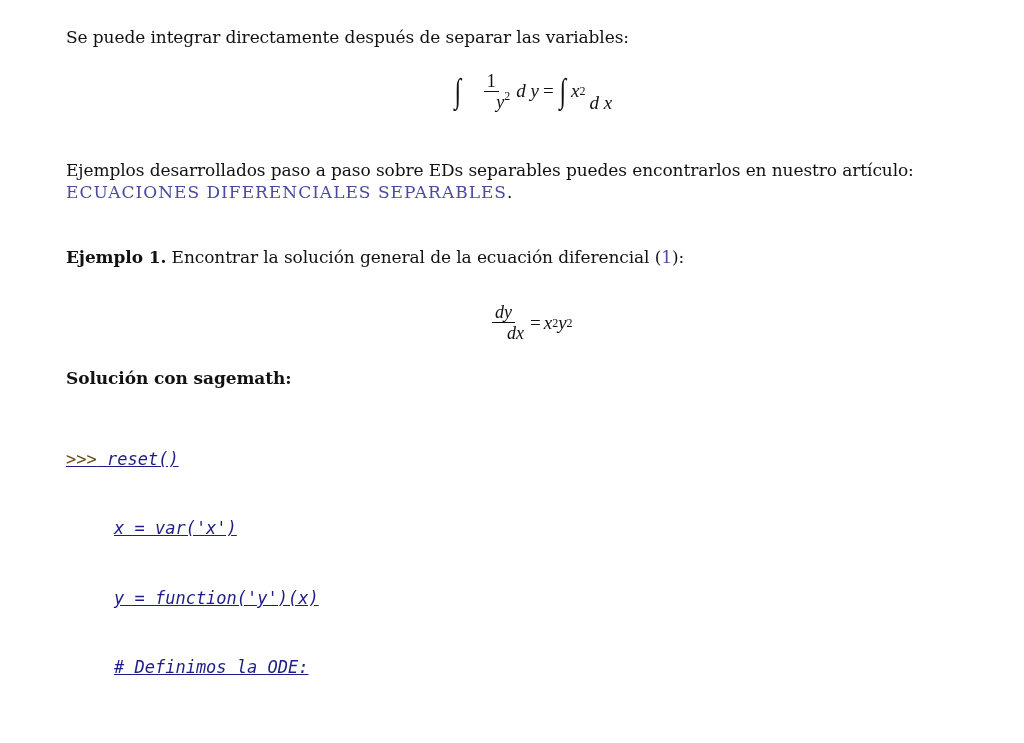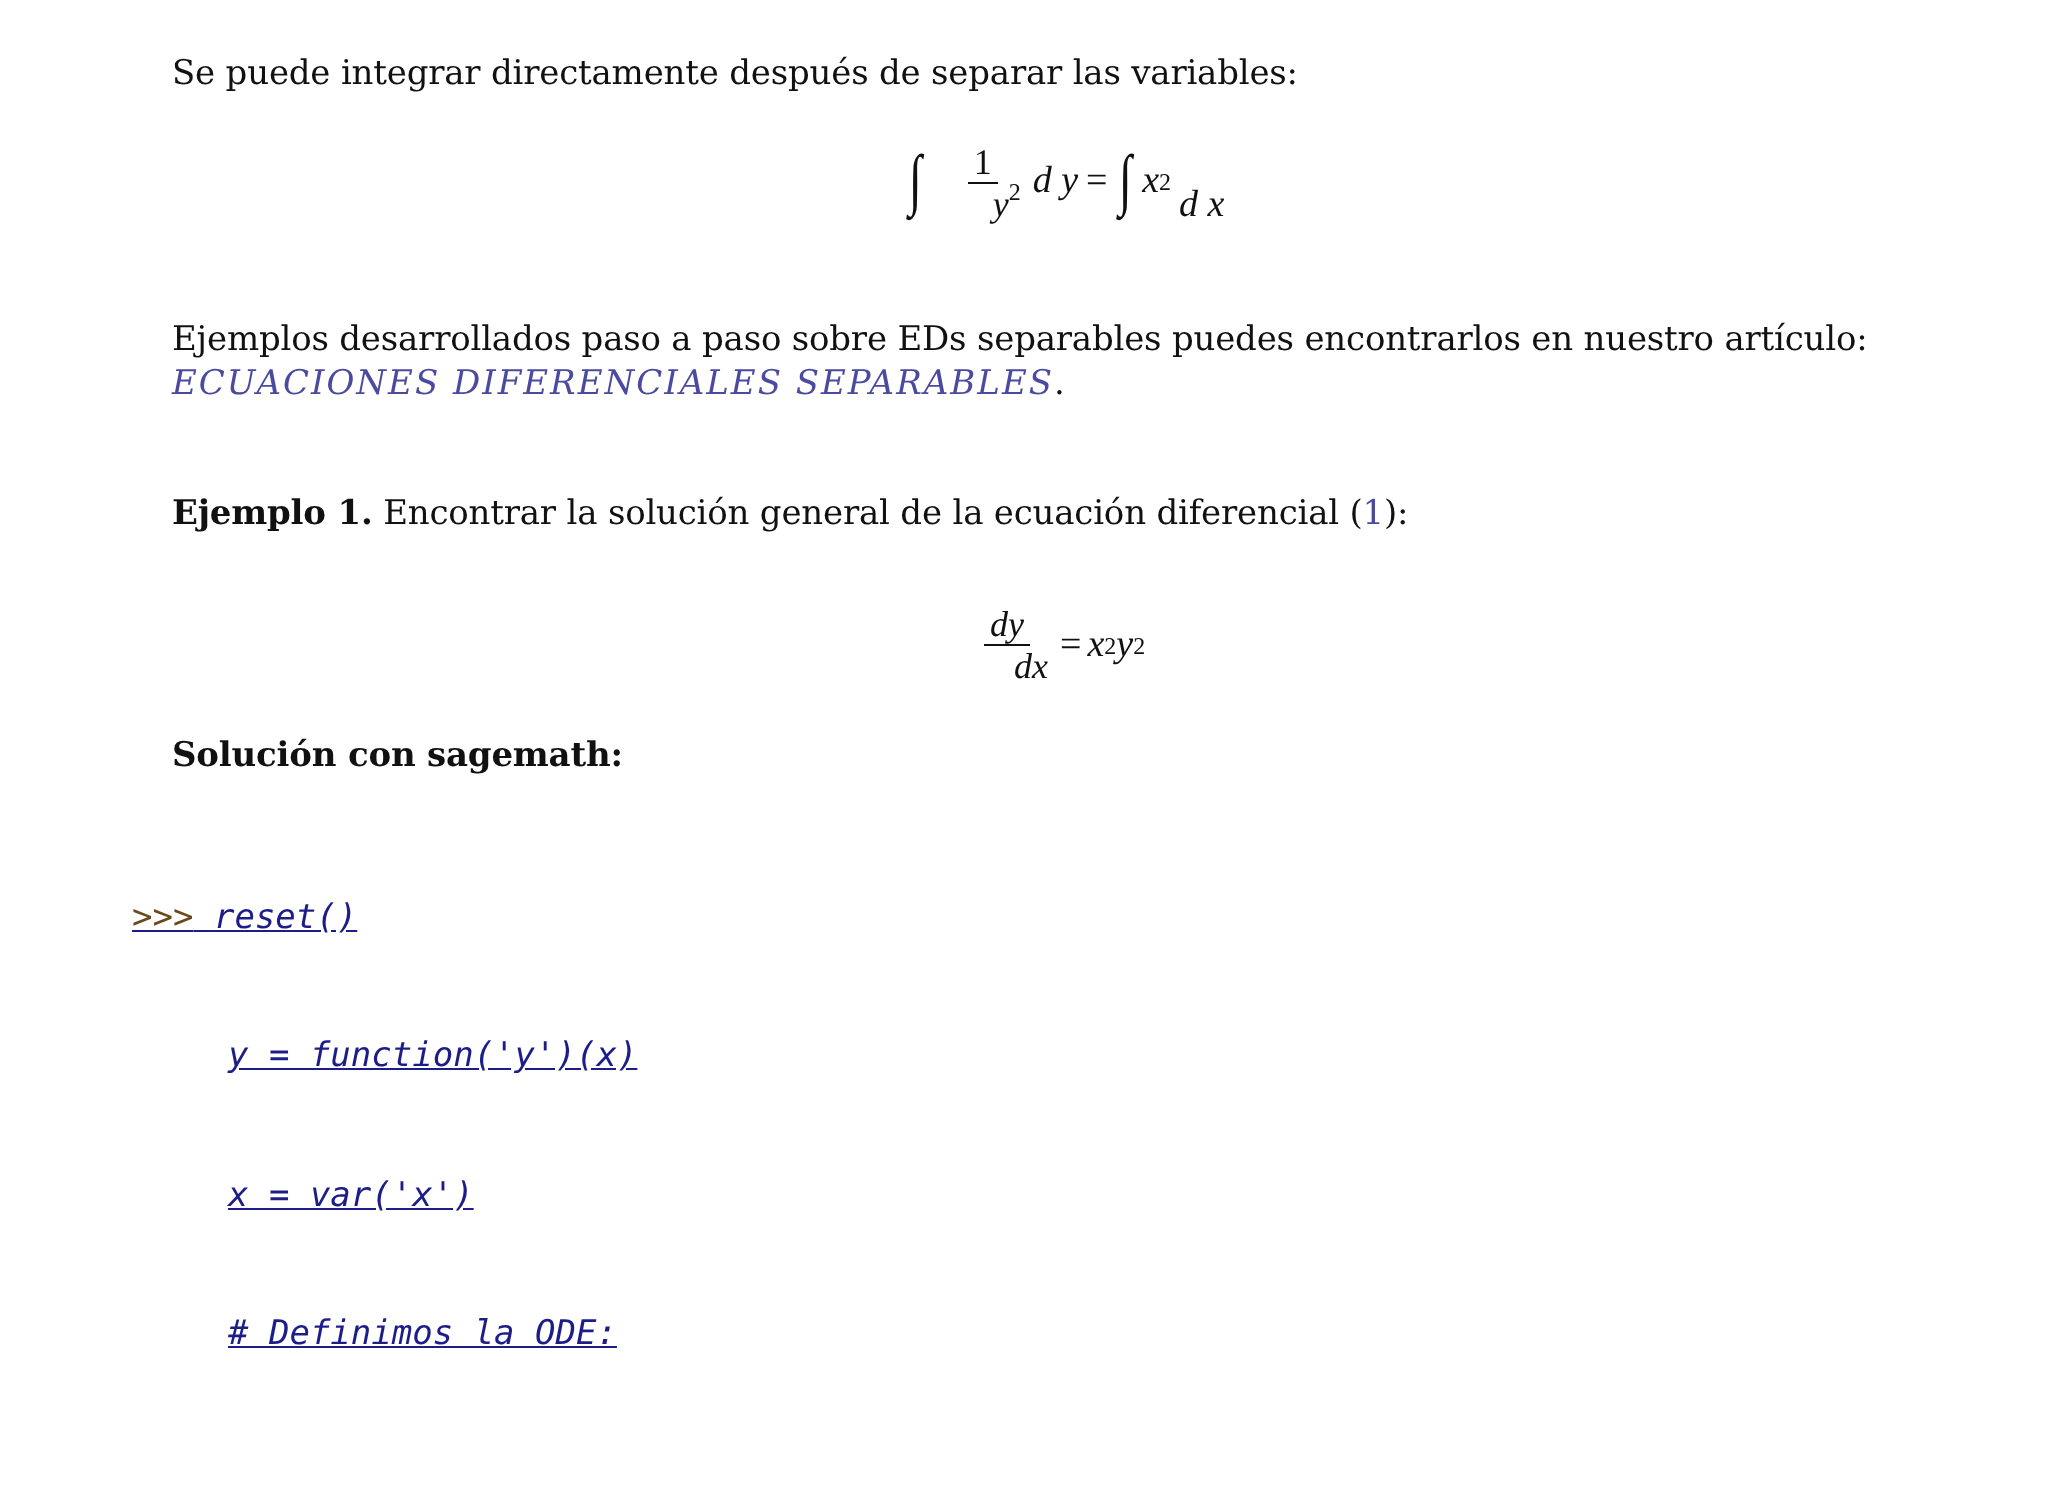--- a/index.html
+++ b/index.html
@@ -1,19 +1,19 @@
 <!DOCTYPE html>
 <html><head>
 <meta charset="utf-8">
 <style>
   html, body { margin: 0; padding: 0; background: #ffffff; }
   body { width: 1024px; height: 743px; position: relative; overflow: hidden;
          font-family: "DejaVu Serif", "Liberation Serif", serif; color: #111; }
-  .p { position: absolute; left: 66px; font-size: 17px; line-height: 21px; white-space: nowrap; letter-spacing: -0.1px; margin-left: 20px; }
-  .link { color: #4a4aa0; font-style: italic; letter-spacing: 1px; }
+  .p { position: absolute; left: 66px; font-size: 17px; line-height: 21px; white-space: nowrap; letter-spacing: -0.1px; }
+  .link { color: #4a4aa0; letter-spacing: 1px; }
   .bold { font-weight: bold; }
   .ref { color: #4a4aa0; }
   .math { position: absolute; font-family: "Liberation Serif", "DejaVu Serif", serif; font-size: 19px; color: #111; display: flex; align-items: center; white-space: nowrap; }
   .math i { font-style: italic; }
   .int { font-size: 34px; font-style: normal; line-height: 1; margin: 0 4px 0 0; transform: scaleX(0.7); display: inline-block; }
   .frac { display: inline-flex; flex-direction: column; align-items: center; margin: 0 3px; font-size: 18px; line-height: 20px; }
   .frac .num { border-bottom: 1px solid #111; padding: 0 3px; }
   .frac .den { padding: 0 3px; margin-left: 24px; }
   sup { font-size: 12px; vertical-align: 8px; line-height: 0; }
   .code { position: absolute; left: 66px; top: 402px; font-family: "DejaVu Sans Mono", "Liberation Mono", monospace;
@@ -62,22 +62,22 @@
   <i>x</i>
     <sup>2</sup>
   <i>y</i>
     <sup>2</sup>
 </div>
 
 <div class="p bold" style="top:368px;">Solución con sagemath:</div>
 
 <div class="code">
   <span class="code-line"><span class="prompt">&gt;&gt;&gt;</span> <span>reset()</span></span>
+  <span class="code-line"><span class="indent"></span><span>x = var('x')</span></span>
   <span class="code-line"><span class="indent"></span><span>y = function('y')(x)</span></span>
-  <span class="code-line"><span class="indent"></span><span>x = var('x')</span></span>
   <span class="code-line"><span class="indent"></span><span># Definimos la ODE:</span></span>
   
   
   
   
   
   
   
   
 </div>

